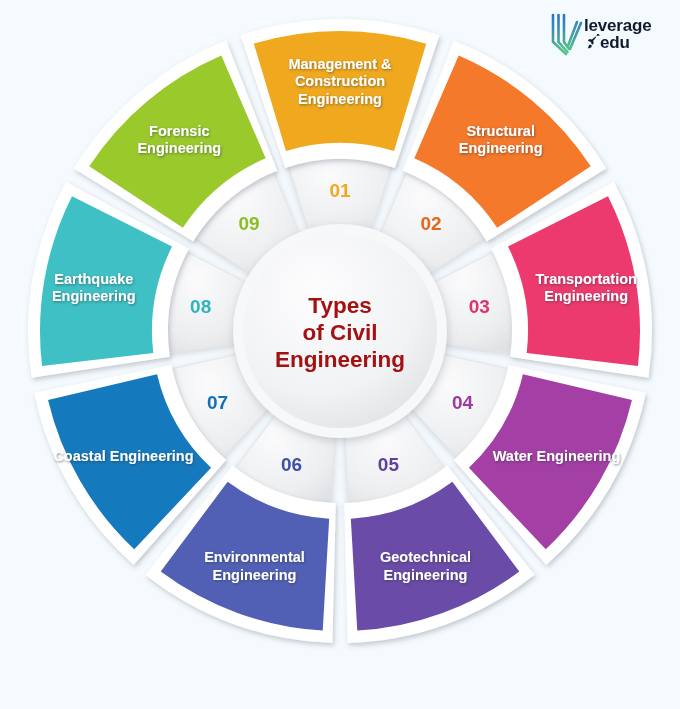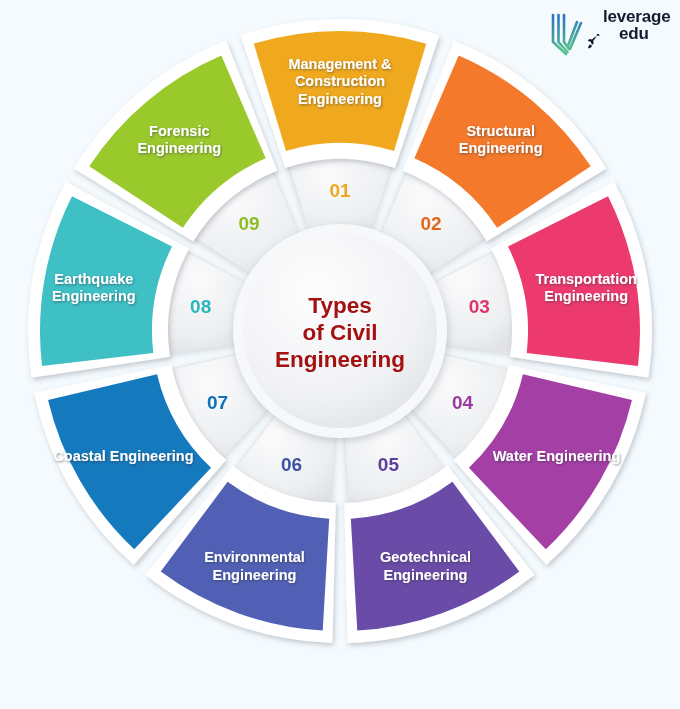--- a/index.html
+++ b/index.html
@@ -17,22 +17,22 @@
   }
 
   
   #brand-logo {
     position: absolute;
     top: 9px;
     right: 10px;
     width: 120px;
     height: 52px;
     display: flex;
-    align-items: flex-start;
-    gap: 19px;
+    align-items: center;
+    gap: 0;
   }
   #brand-logo .logo-mark { flex: 0 0 auto; }
   #brand-logo .logo-words {
     display: flex;
     flex-direction: column;
     line-height: 0.98;
     color: #141b2e;
     font-weight: bold;
     font-size: 17px;
     letter-spacing: -0.2px;

